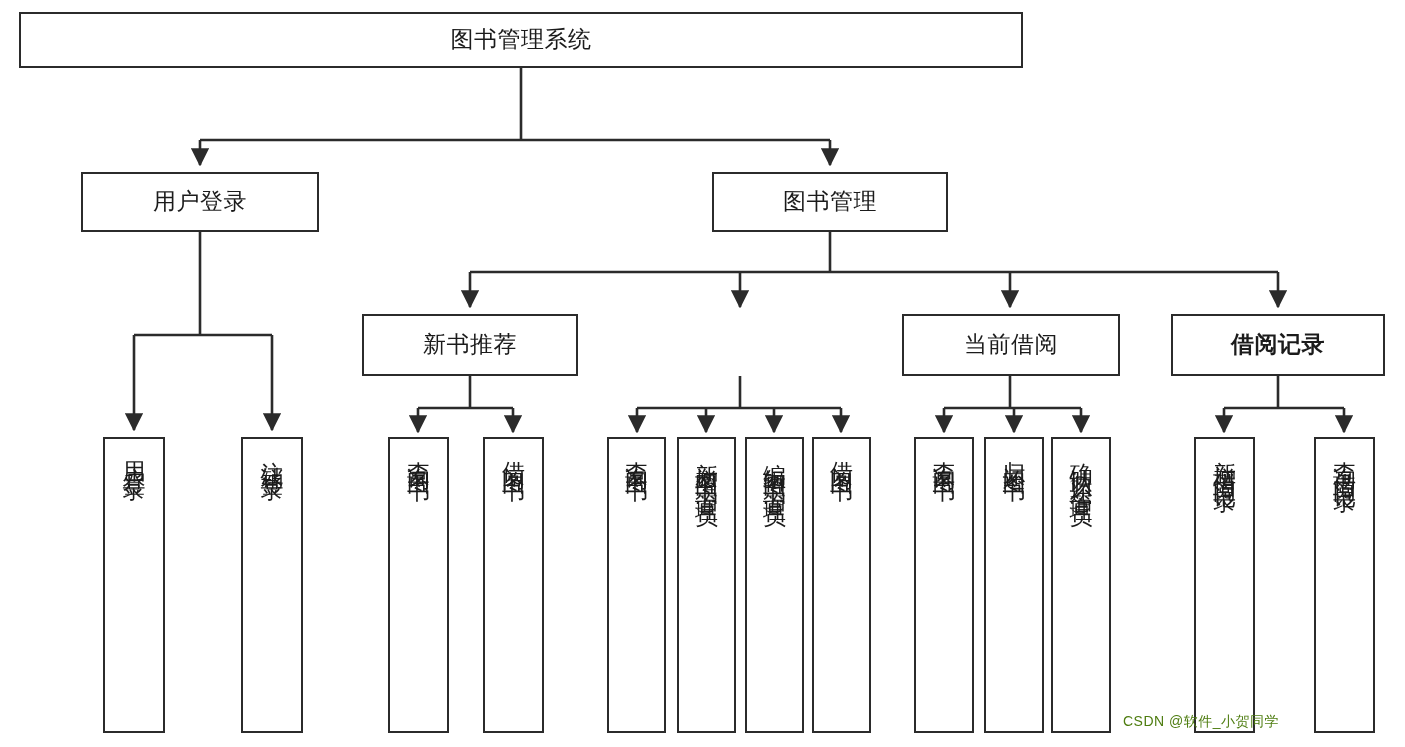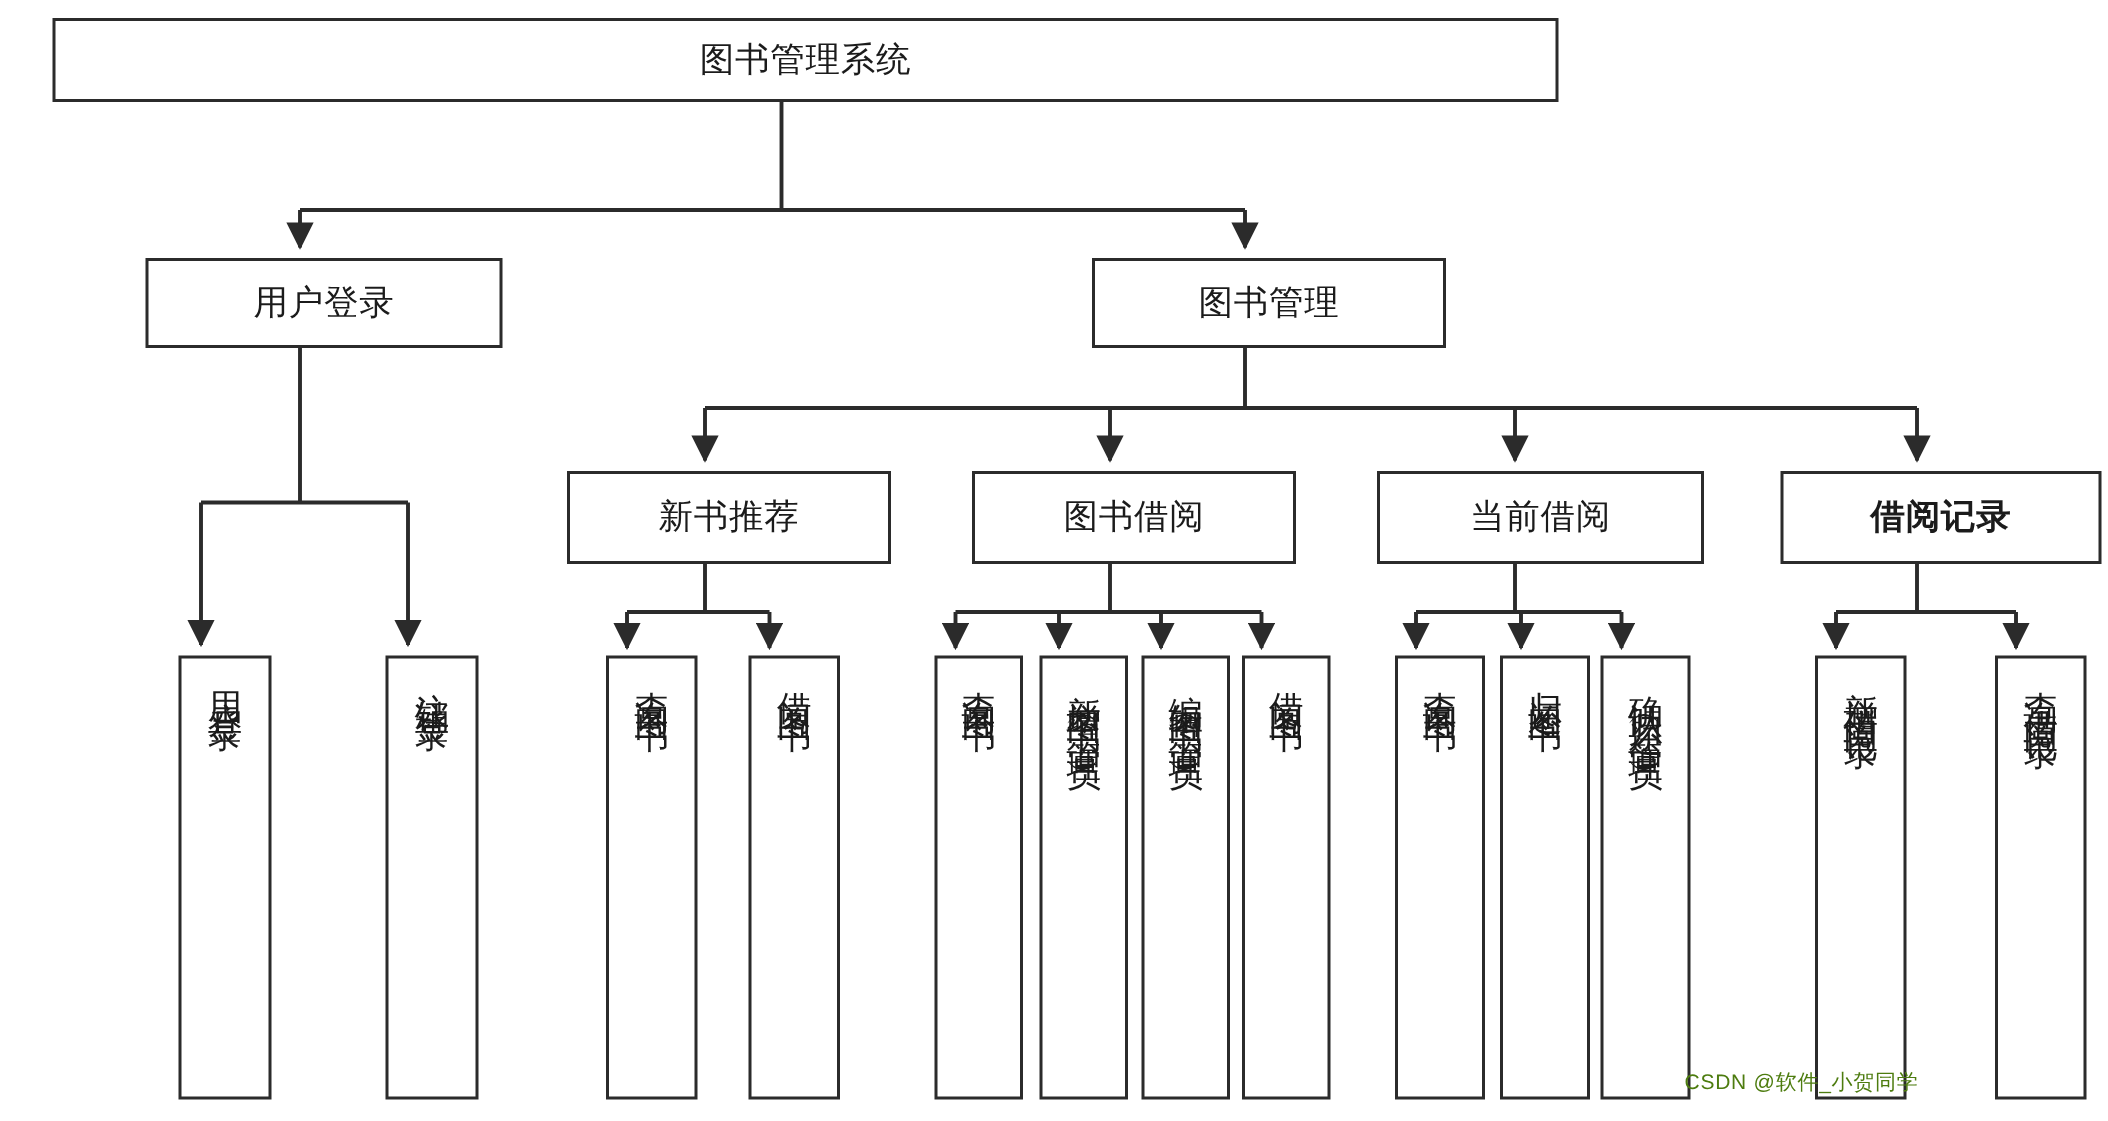--- a/index.html
+++ b/index.html
@@ -28,21 +28,20 @@
   }
   .node {
     position: absolute;
     box-sizing: border-box;
     border: 2.5px solid #2b2b2b;
     background: #ffffff;
     display: flex;
     align-items: center;
     justify-content: center;
     color: #1b1b1b;
-    margin-left: 16px;
   }
   .node .lbl {
     display: block;
     text-align: center;
     line-height: 1.18;
     white-space: pre;
   }
   
   .h-node .lbl {
     font-size: 23px;
@@ -139,23 +138,20 @@
   <div class="node h-node" style="left:81px; top:172px; width:238px; height:60px;">
     <span class="lbl">用户登录</span>
   </div>
   <div class="node h-node" style="left:362px; top:314px; width:216px; height:62px;">
     <span class="lbl">新书推荐</span>
   </div>
 
   <div class="node h-node" style="left:712px; top:172px; width:236px; height:60px;">
     <span class="lbl">图书管理</span>
   </div>
-  <div class="node h-node" style="left:632px; top:314px; width:216px; height:62px;">
-    <span class="lbl">图书借阅</span>
-  </div>
   <div class="node h-node" style="left:902px; top:314px; width:218px; height:62px;justify-content:center;">
     <span class="lbl">当前借阅</span>
   </div>
   <div class="node h-node" style="left:1171px; top:314px; width:214px; height:62px;font-weight:bold;">
     <span class="lbl">借阅记录</span>
   </div>
 
   <div class="node v-node center" style="left:103px; top:437px; width:62px; height:296px;">
     <span class="lbl">用户登录</span>
   </div>

